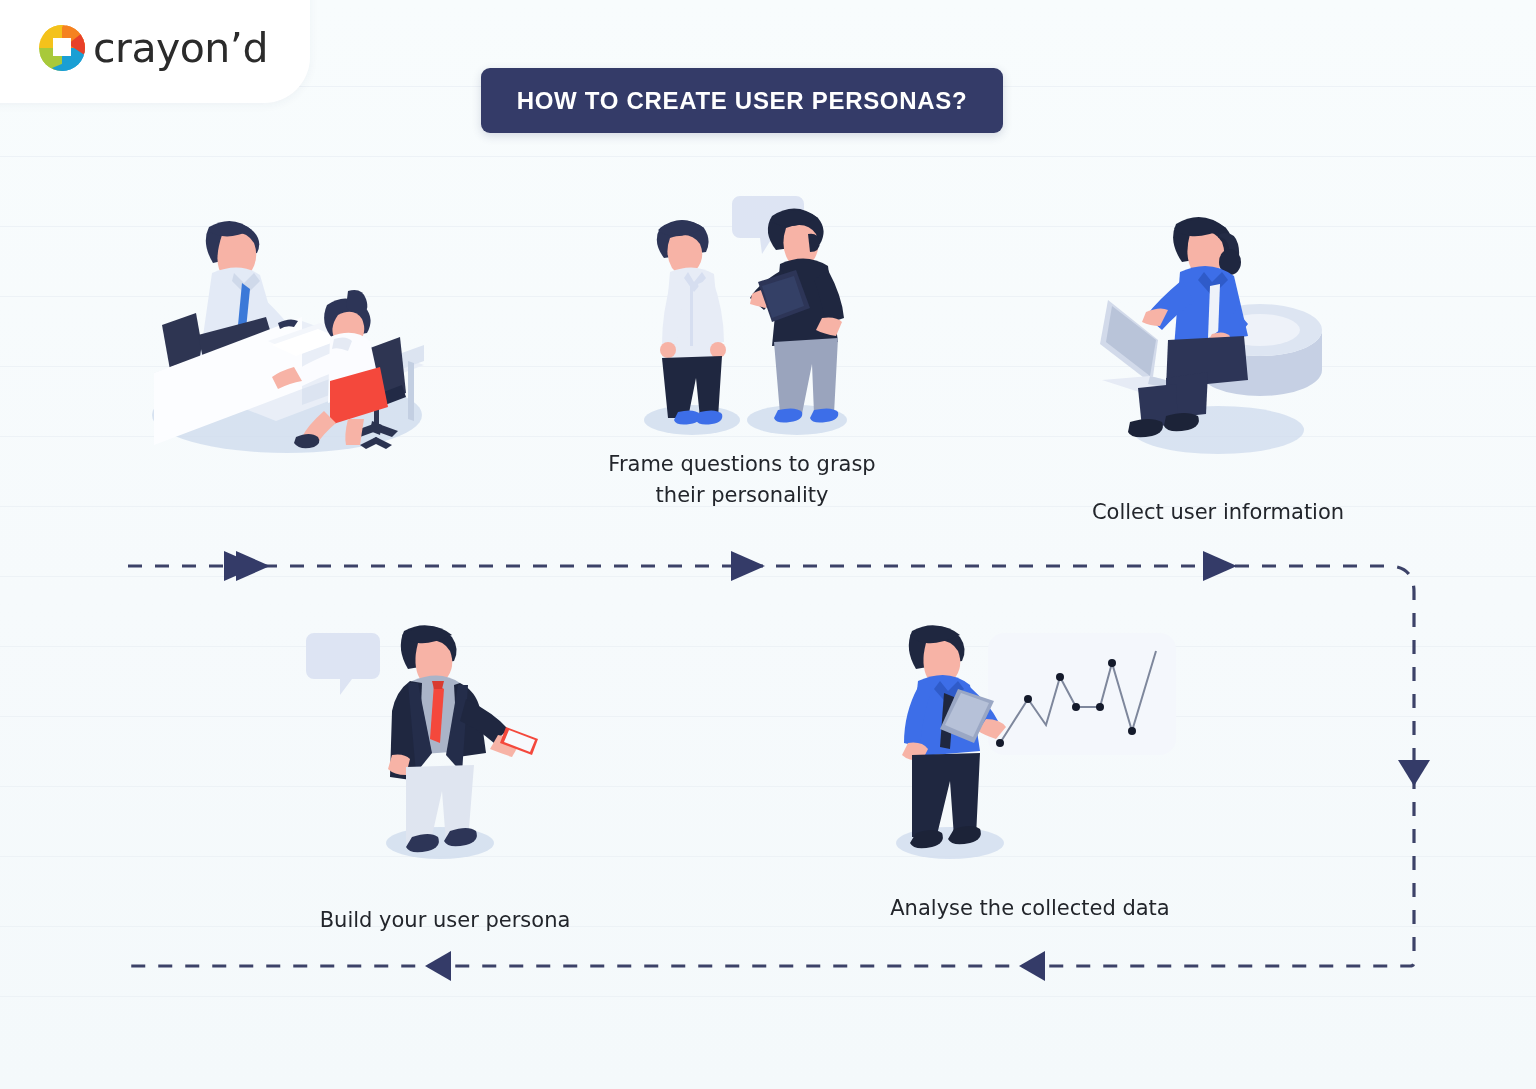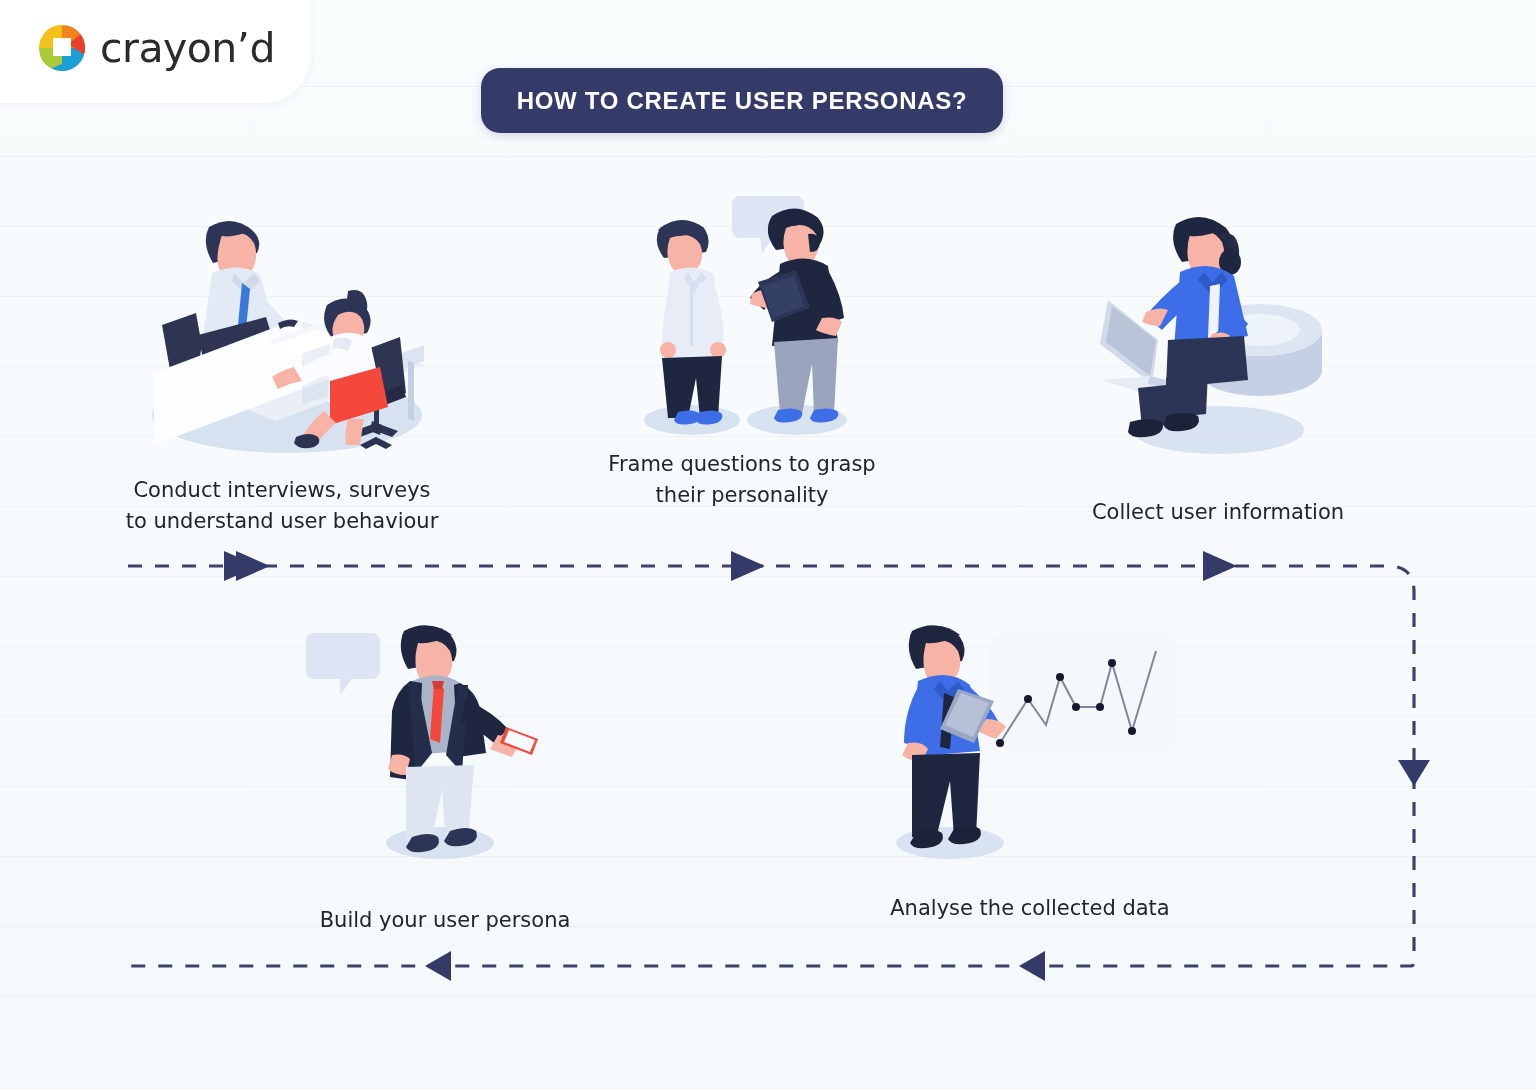--- a/index.html
+++ b/index.html
@@ -22,33 +22,33 @@
 
   
   .logo-panel {
     position:absolute; left:-40px; top:-40px;
     width: 350px; height: 143px;
     background:#ffffff;
     border-bottom-right-radius: 46px;
     box-shadow: 0 2px 10px rgba(40,60,90,.05);
     display:flex; align-items:center;
   }
-  .logo-wrap { display:flex; align-items:center; gap:14px; margin-left:78px; margin-top:32px; }
+  .logo-wrap { display:flex; align-items:center; gap:7px; margin-left:78px; margin-top:32px; }
   .logo-mark { width:48px; height:48px; position:relative; }
   .logo-text {
     font-family:"DejaVu Sans", sans-serif;
     font-size:41px; color:#2b2b2b; letter-spacing:-.5px; font-weight:400;
   }
 
   
   .title-banner {
     position:absolute; left:481px; top:68px;
     width:522px; height:65px;
     background:#343b68;
-    border-radius:19px;
+    border-radius:9px;
     display:flex; align-items:center; justify-content:center;
     box-shadow:0 3px 10px rgba(52,59,104,.18);
   }
   .title-text {
     color:#ffffff; font-size:24px; font-weight:bold; letter-spacing:.7px;
     font-family:"Liberation Sans", sans-serif;
   }
 
   
   .step { position:absolute; text-align:center; }
@@ -192,22 +192,20 @@
 
         <path d="M258 176 l50 -14 l8 40 l-58 18z" fill="#f4483c"></path>
 
         <path d="M252 206 q-16 14 -22 26 l14 8 q8 -12 20 -22z" fill="#f7b3a6"></path>
         <path d="M224 232 q14 -6 22 0 q4 6 -4 10 q-14 4 -20 -4z" fill="#2b3350"></path>
         <path d="M276 214 q-4 16 -2 26 l14 0 q2 -14 4 -26z" fill="#f7b3a6"></path>
 
         <path d="M112 186 l24 -8 l4 10 l-24 8z" fill="#2e3552" opacity="0"></path>
       </svg>
     </div>
-    <div class="step-caption cap1">Conduct interviews, surveys
-to understand user behaviour</div>
   </div>
 
   <div class="step s2">
     <div class="step-art">
       <svg width="320" height="255" viewBox="0 0 320 255">
         <ellipse cx="110" cy="230" rx="48" ry="15" fill="#ccd9ec" opacity=".75"></ellipse>
         <ellipse cx="215" cy="230" rx="50" ry="15" fill="#ccd9ec" opacity=".75"></ellipse>
 
         <path d="M158 6 h56 a8 8 0 0 1 8 8 v26 a8 8 0 0 1 -8 8 h-24 l-10 16 l-2 -16 h-20 a8 8 0 0 1 -8 -8 v-26 a8 8 0 0 1 8 -8z" fill="#dde4f3"></path>
 

